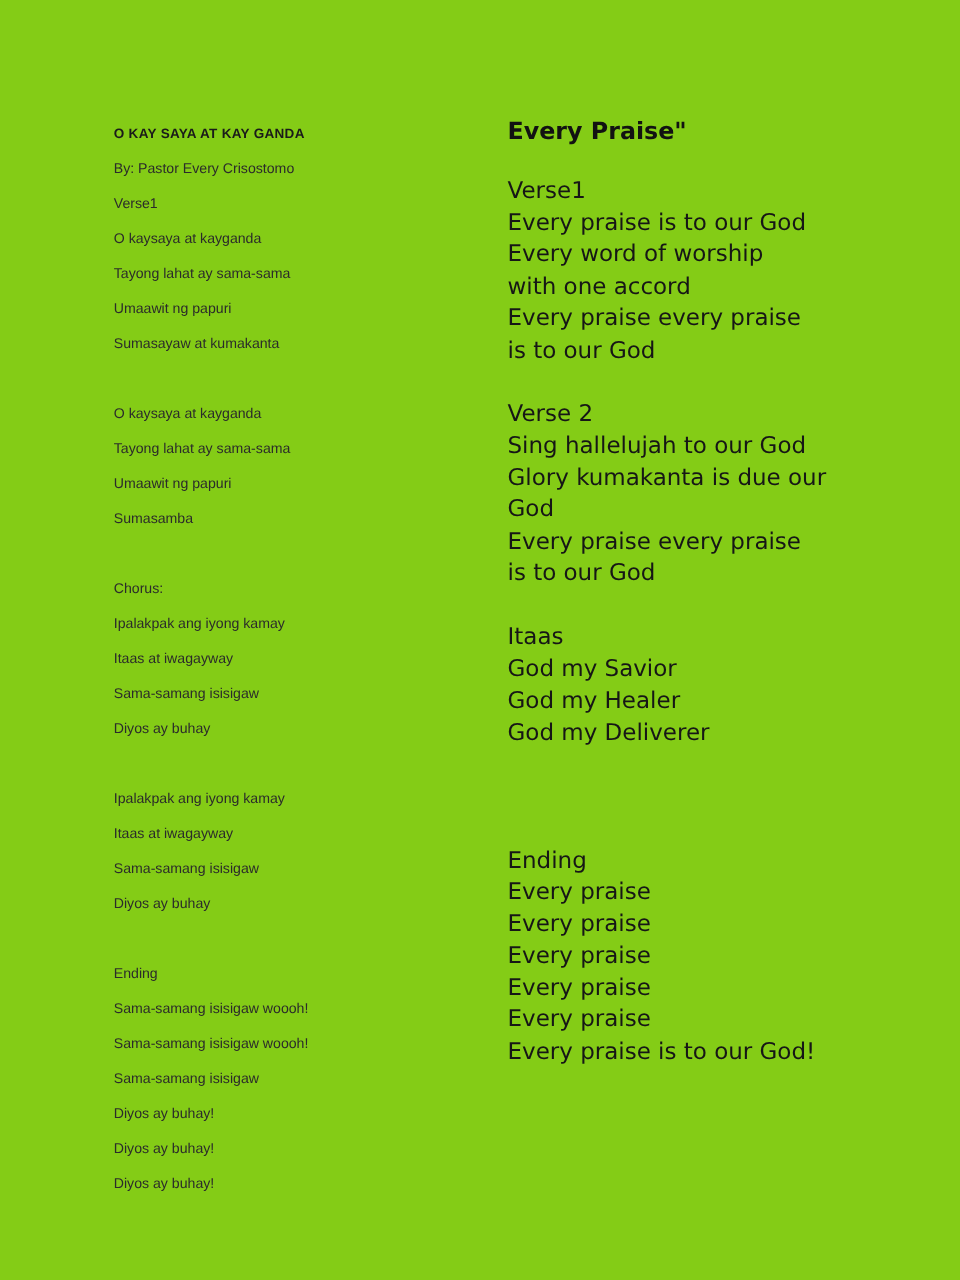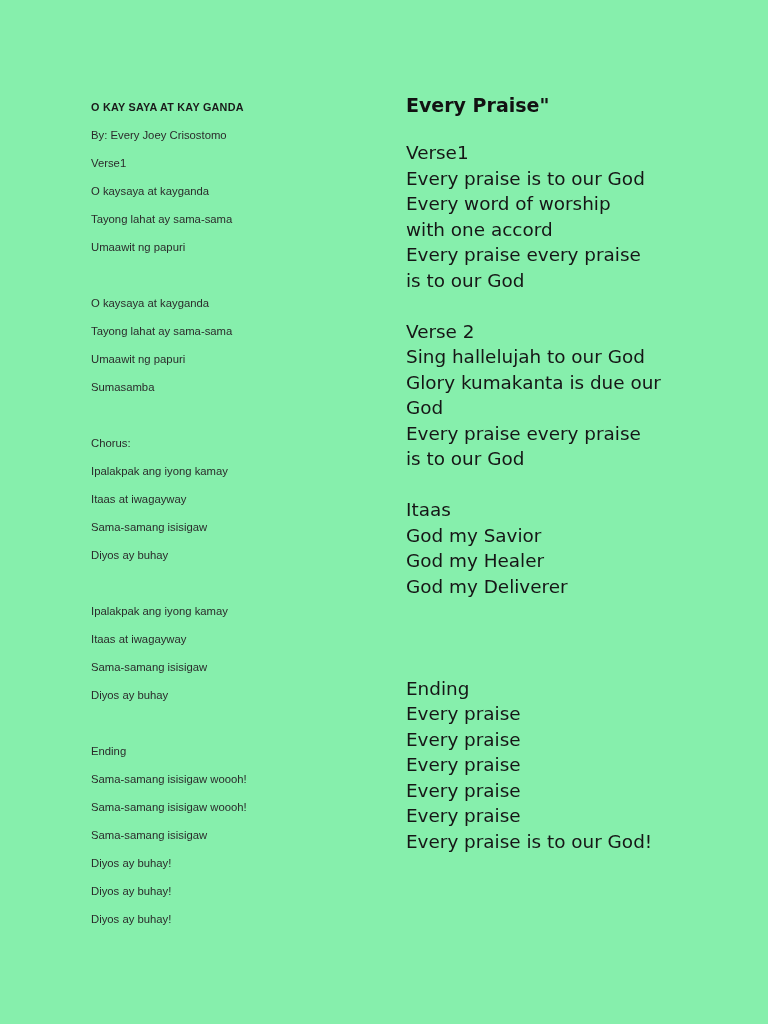--- a/index.html
+++ b/index.html
@@ -14,21 +14,21 @@
     position: relative;
     overflow: hidden;
     font-family: "Liberation Sans", sans-serif;
     color: #231f20;
     -webkit-font-smoothing: antialiased;
   }
 
   .page {
     position: absolute;
     inset: 0;
-    background: #86efac;
+    background: #84cc16;
     padding-left: 32px;
   }
 
   
   .col-left {
     position: absolute;
     left: 91px;
     top: 93px;
     width: 290px;
   }
@@ -89,26 +89,27 @@
     height: 22px;
   }
 </style>
 </head>
 <body>
 
 <div class="page">
 
   <div class="col-left">
     <p class="song-title">O KAY SAYA AT KAY GANDA</p>
-    <p class="lyric-line">By: Every Joey Crisostomo</p>
+    <p class="lyric-line">By: Pastor Every Crisostomo</p>
     <div id="left-lines">
         <p class="lyric-line">Verse1</p>
         <p class="lyric-line">O kaysaya at kayganda</p>
         <p class="lyric-line">Tayong lahat ay sama-sama</p>
         <p class="lyric-line">Umaawit ng papuri</p>
+        <p class="lyric-line">Sumasayaw at kumakanta</p>
         <p class="lyric-line blank">&nbsp;</p>
         <p class="lyric-line">O kaysaya at kayganda</p>
         <p class="lyric-line">Tayong lahat ay sama-sama</p>
         <p class="lyric-line">Umaawit ng papuri</p>
         <p class="lyric-line">Sumasamba</p>
         <p class="lyric-line blank">&nbsp;</p>
         <p class="lyric-line">Chorus:</p>
         <p class="lyric-line">Ipalakpak ang iyong kamay</p>
         <p class="lyric-line">Itaas at iwagayway</p>
         <p class="lyric-line">Sama-samang isisigaw</p>

